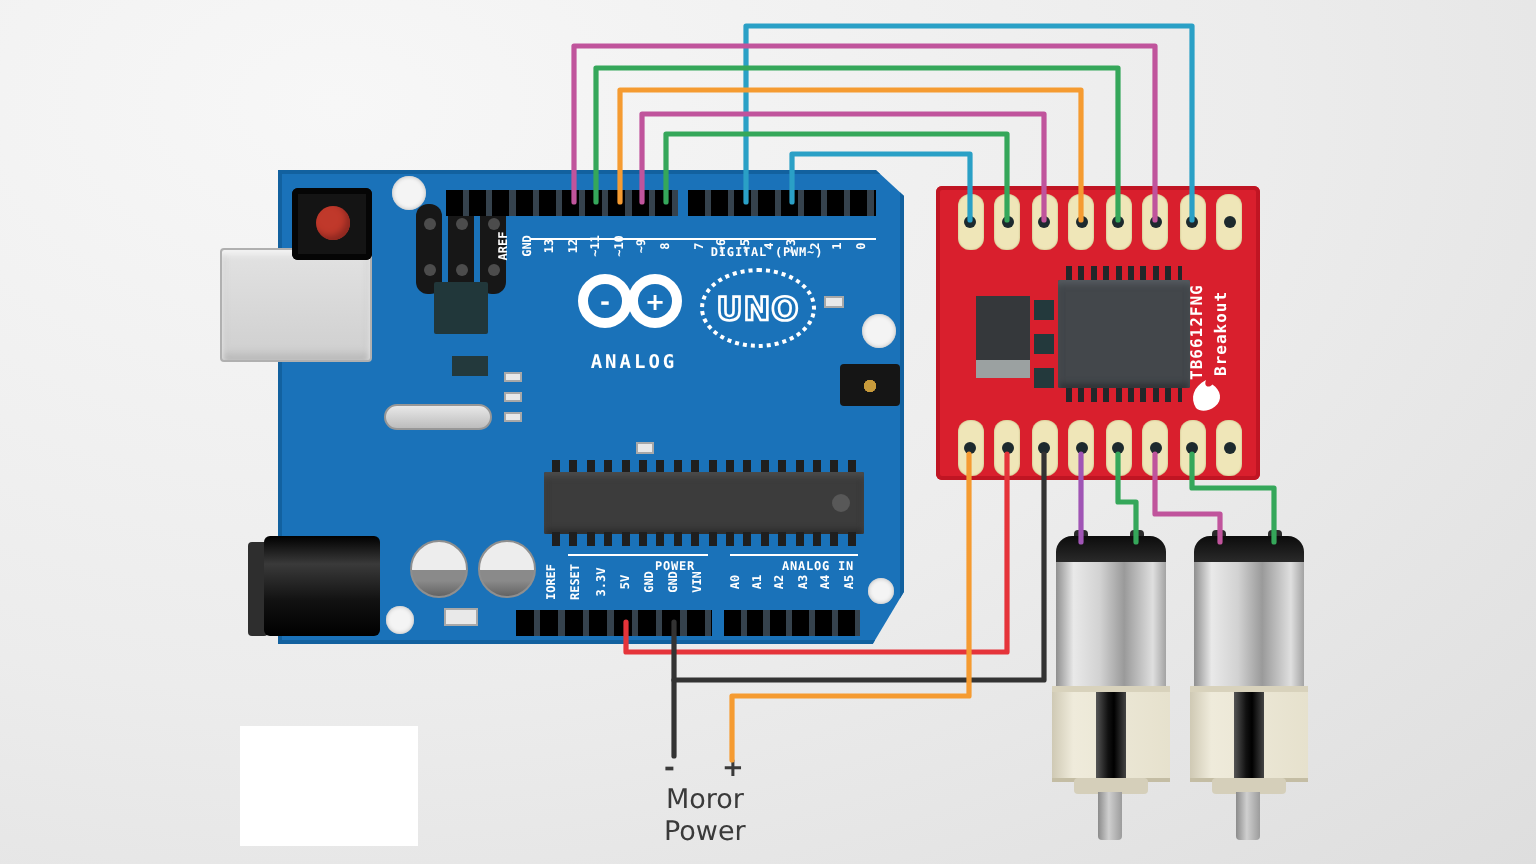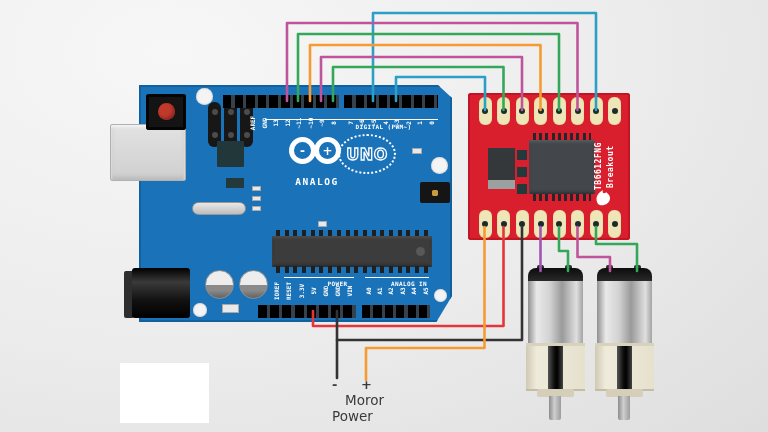--- a/index.html
+++ b/index.html
@@ -32,21 +32,21 @@
   .strip-12{background-image:repeating-linear-gradient(90deg,#000 0 9px,#35424d 9px 12.2px);}
   .strip-113{background-image:repeating-linear-gradient(90deg,#000 0 8.3px,#35424d 8.3px 11.4px);}
   .silkrule{height:1px;background:#fff;}
   .silktext{color:#fff;font:700 6px "DejaVu Sans Mono",monospace;letter-spacing:.4px;text-align:center;}
   .pinlabel{position:absolute;color:#fff;font:700 6px "DejaVu Sans Mono",monospace;white-space:nowrap;
             transform:translate(-50%,-50%) rotate(-90deg);}
   .ring{width:27px;height:27px;border:5.5px solid #fff;border-radius:50%;display:flex;align-items:center;justify-content:center;
         color:#fff;font:700 12px "DejaVu Sans",sans-serif;line-height:1;}
   .wordmark{left:287px;top:176px;width:60px;text-align:center;color:#fff;
             font:700 9.5px "DejaVu Sans Mono",monospace;letter-spacing:1.5px;}
-  .uno{left:338px;top:134px;width:58px;height:40px;border:2px dotted #fff;border-radius:50%;
+  .uno{left:350px;top:134px;width:58px;height:40px;border:2px dotted #fff;border-radius:50%;
        display:flex;align-items:center;justify-content:center;
        font:700 16px "DejaVu Sans",sans-serif;color:transparent;-webkit-text-stroke:1.3px #fff;letter-spacing:.5px;}
   .dip{left:272px;top:236px;width:160px;height:31px;background:#3c3c3c;border-radius:1px;
        box-shadow:inset 0 2px 3px #4d4d4d, inset 0 -2px 3px #2a2a2a;}
   .dip-dot{left:416px;top:247px;width:9px;height:9px;background:#585858;border-radius:50%;}
   .teeth{height:7px;background-image:repeating-linear-gradient(90deg,#1f1f1f 0 4px,transparent 4px 8.7px);}
   .icsp2{left:420px;top:182px;width:30px;height:21px;background:#151515;border-radius:2px;
          display:grid;grid-template-columns:repeat(3,1fr);align-items:center;justify-items:center;position:absolute;}
   .icsp2 b{position:static;width:6px;height:6px;background:#c89b3c;border-radius:50%;}
   .cap{width:29px;height:29px;border-radius:50%;border:1px solid #8f8f8f;
@@ -177,21 +177,21 @@
   <div class="smd smd-d" style="left:517px;top:167px;width:10px;height:10px;"></div>
   <div class="smd smd-d" style="left:517px;top:184px;width:10px;height:10px;"></div>
   <div class="vtext" style="left:594px;top:120px;width:11px;height:92px;">TB6612FNG</div>
   <div class="vtext" style="left:606px;top:124px;width:11px;height:86px;">Breakout</div>
   <svg style="left:594px;top:186px;" width="21" height="21" viewBox="0 0 21 21">
     <path d="M4 18 C1 13 2.5 7.5 9 4 C7.8 7 10 8.4 12.2 6.2 C16.5 9 17.5 14 13.5 17.2 C10 19.8 6.2 20 4 18 Z" fill="#fff"></path>
   </svg>
 
   <div class="mp-sign" style="left:332px;top:377px;">-</div>
   <div class="mp-sign" style="left:361px;top:377px;">+</div>
-  <div class="mp-text" style="left:333px;top:392px;margin-left:12px;">Moror</div>
+  <div class="mp-text" style="left:333px;top:392px;">Moror</div>
   <div class="mp-text" style="left:332px;top:408px;">Power</div>
 
   <div class="watermark"></div>
 
   <span class="pinlabel" style="left: 252px; top: 123px;">AREF</span>
     <span class="pinlabel" style="left: 264px; top: 123px;">GND</span>
     <span class="pinlabel" style="left: 275px; top: 123px;">13</span>
     <span class="pinlabel" style="left: 287px; top: 123px;">12</span>
     <span class="pinlabel" style="left: 298px; top: 123px;">~11</span>
     <span class="pinlabel" style="left: 310px; top: 123px;">~10</span>

